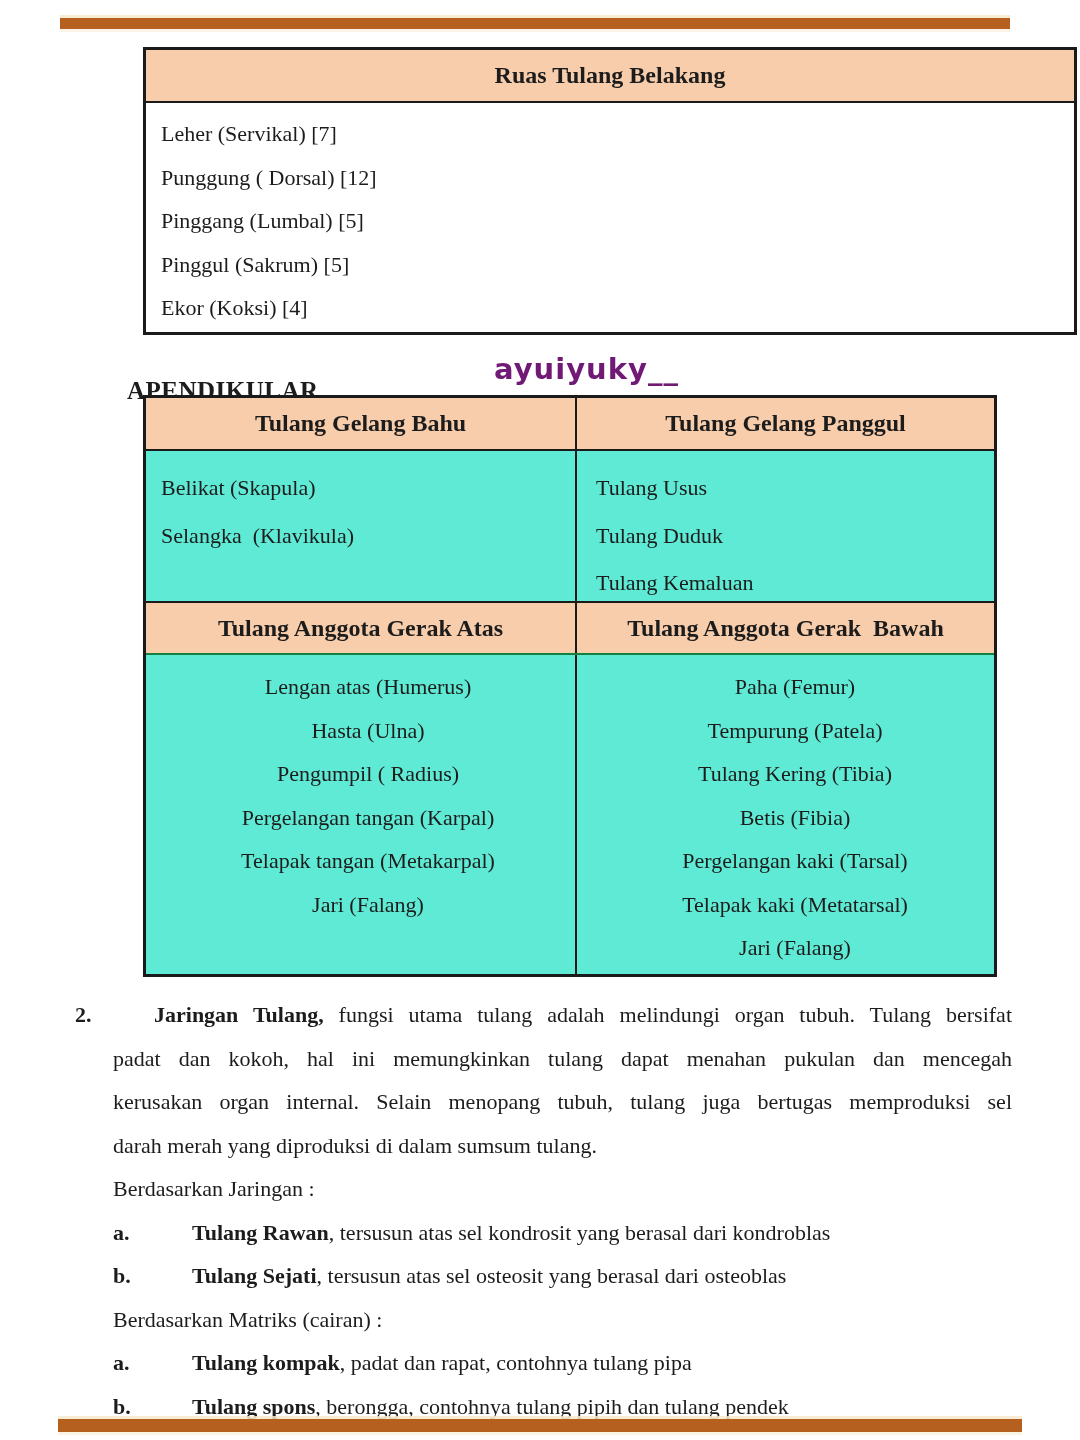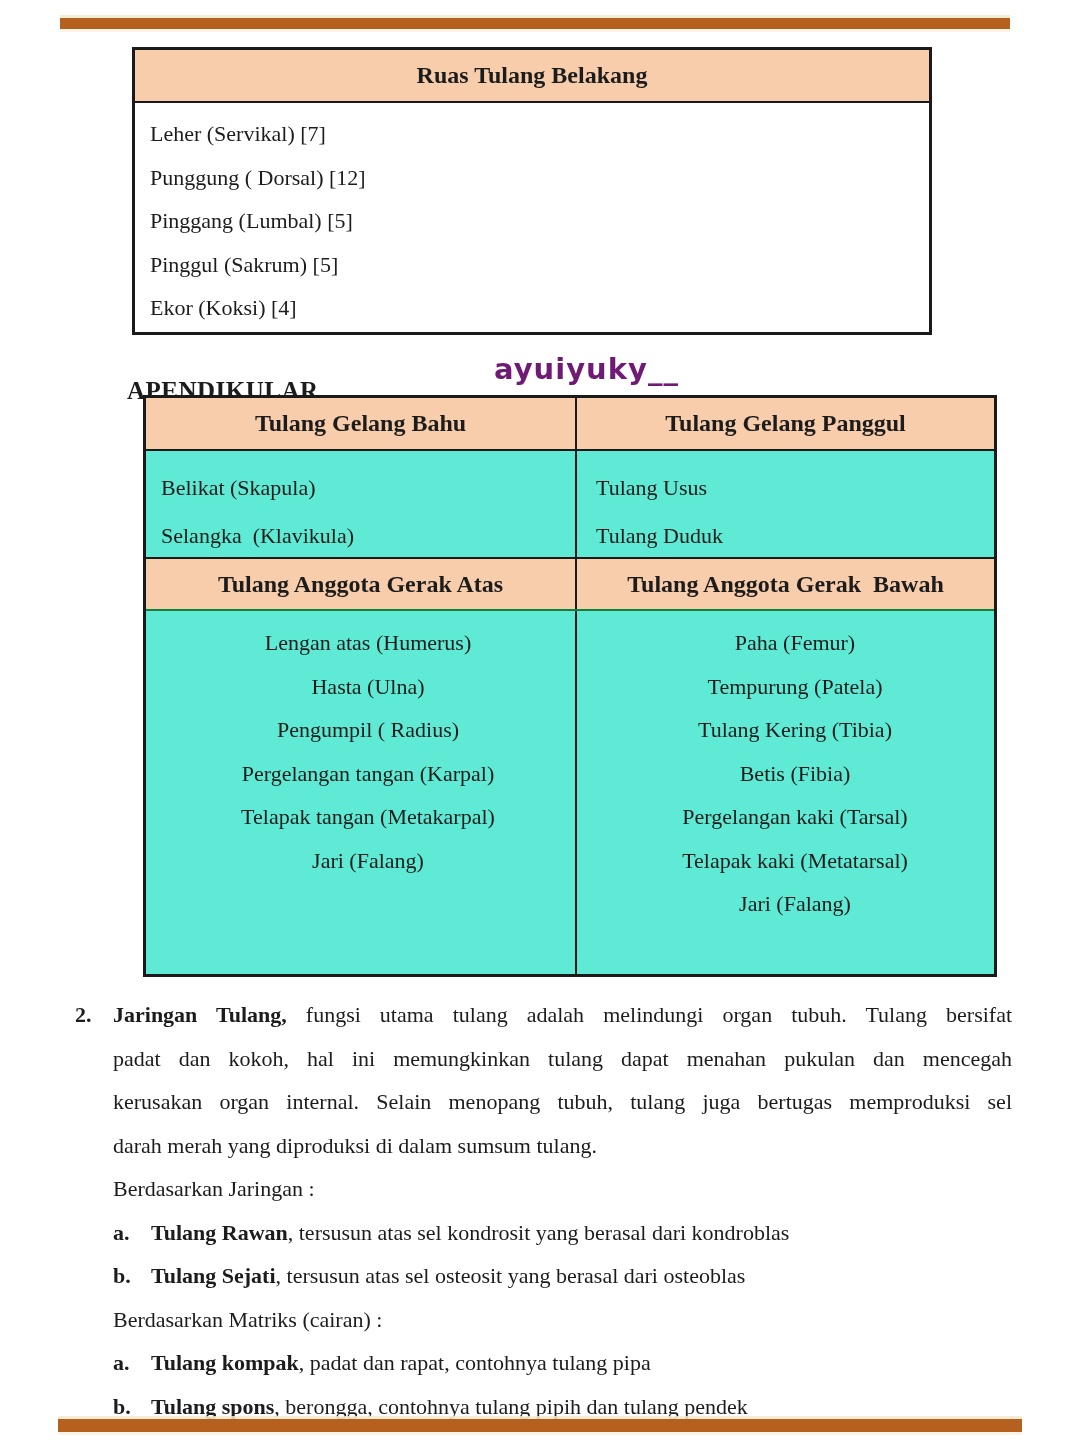--- a/index.html
+++ b/index.html
@@ -5,21 +5,21 @@
   html,body { margin:0; padding:0; background:#ffffff; }
   .page {
     position:relative; width:1080px; height:1440px; background:#ffffff;
     font-family:"Liberation Serif", serif; color:#1c1c1c; overflow:hidden;
   }
   .rule-bar { position:absolute; background:#b5601f; box-shadow:0 -3px 0 rgba(246,233,205,.85), 0 3px 0 rgba(246,233,205,.5); }
   .top-bar    { left:60px;  top:18px;   width:950px; height:11px; }
   .bottom-bar { left:58px;  top:1419px; width:964px; height:13px; }
 
   
-  .table1 { position:absolute; left:132px; top:47px; width:800px; height:288px;
+  .table1 { position:absolute; left:143px; top:47px; width:934px; height:288px;
             border:3px solid #1a1a1a; box-sizing:border-box; background:#fff; }
   .t1-header { height:53px; background:#f8cdab; border-bottom:2px solid #1a1a1a;
                display:flex; align-items:center; justify-content:center;
                font-weight:bold; font-size:24px; box-sizing:border-box; }
   .t1-body { padding:9px 0 0 15px; font-size:22px; }
   .cell-line { line-height:43.5px; white-space:pre-wrap; }
 
   
   .watermark { position:absolute; left:494px; top:352px; font-family:"DejaVu Sans", sans-serif;
                font-weight:bold; font-size:29px; color:#701a75; letter-spacing:1px; }
@@ -30,36 +30,36 @@
             border:3px solid #1a1a1a; box-sizing:border-box; background:#5eead4;
             display:flex; flex-direction:column; }
   .t2-row { display:flex; box-sizing:border-box; }
   .lcell { width:429px; box-sizing:border-box; overflow:hidden; }
   .rcell { flex:1; border-left:2px solid #1a1a1a; box-sizing:border-box; overflow:hidden; }
   .hrow  { background:#f8cdab; }
   .hrow .lcell, .hrow .rcell { display:flex; align-items:center; justify-content:center;
                                font-weight:bold; font-size:24px; white-space:pre-wrap; }
   .h1 { height:53px; border-bottom:2px solid #1a1a1a; }
   .h2 { height:54px; border-top:2px solid #1a1a1a; border-bottom:2px solid #15803d; }
-  .b1 { height:106px; }
+  .b1 { height:150px; }
   .b2 { flex:1; }
   .brow .lcell { padding:0 0 0 15px; font-size:22px; }
   .brow .rcell { padding:8px 0 0 19px; font-size:22px; }
   .b1 .cell-line { line-height:47.5px; }
   .b1 .lcell, .b1 .rcell { padding-top:13px; }
   .b2 .cell-line { line-height:43.5px; }
   .b2 .lcell, .b2 .rcell { padding-top:10px;text-align:center; }
 
   
   .content { position:absolute; left:113px; top:993px; width:899px; font-size:22px; }
   .pline { line-height:43.5px; position:relative; }
   .just  { text-align:justify; text-align-last:justify; }
   .num   { position:absolute; left:-38px; top:0; font-weight:bold; line-height:43.5px; }
   .marker{ display:inline-block; width:38px; font-weight:bold; }
-  b { font-weight:bold; }
+  b { font-weight:bold;margin-left:41px; }
 </style>
 </head>
 <body>
 
 <div class="page">
 
   <div class="rule-bar top-bar"></div>
 
   <div class="table1">
     <div class="t1-header">

